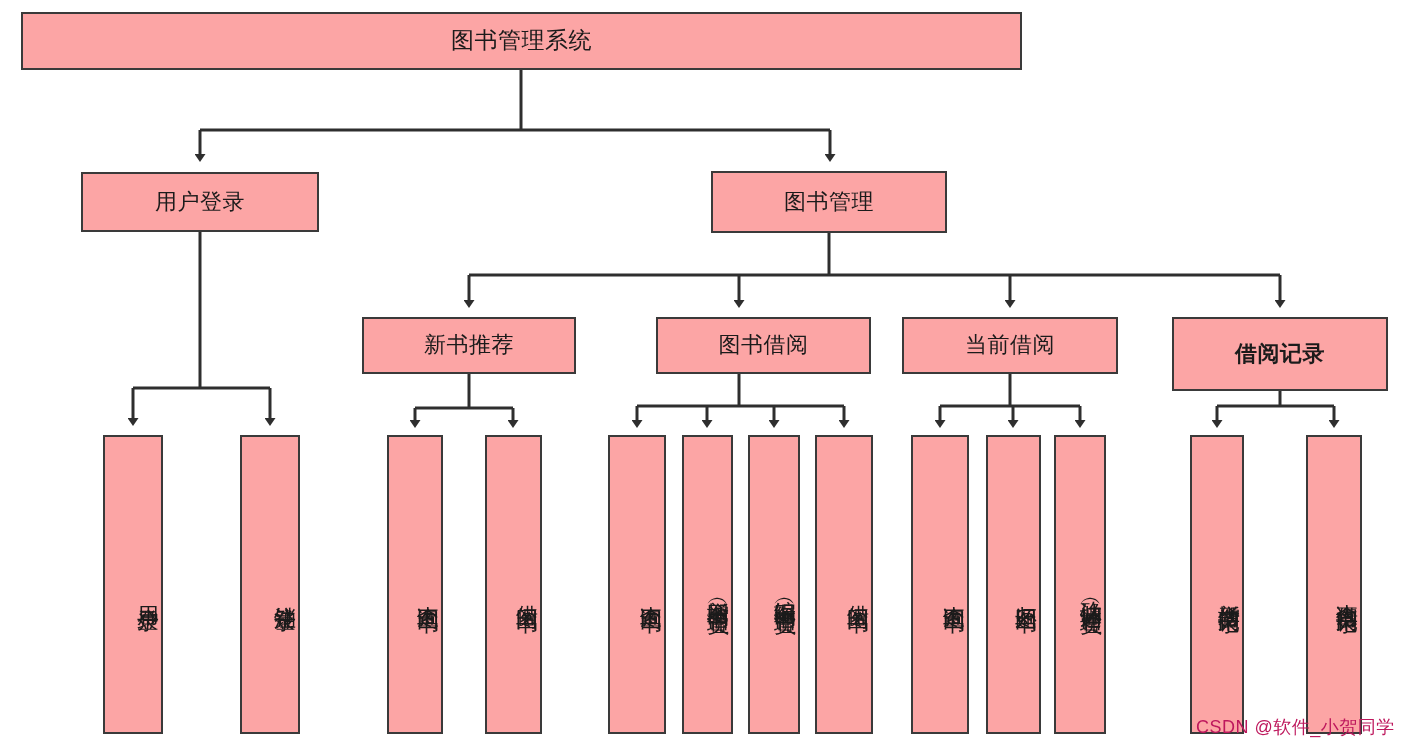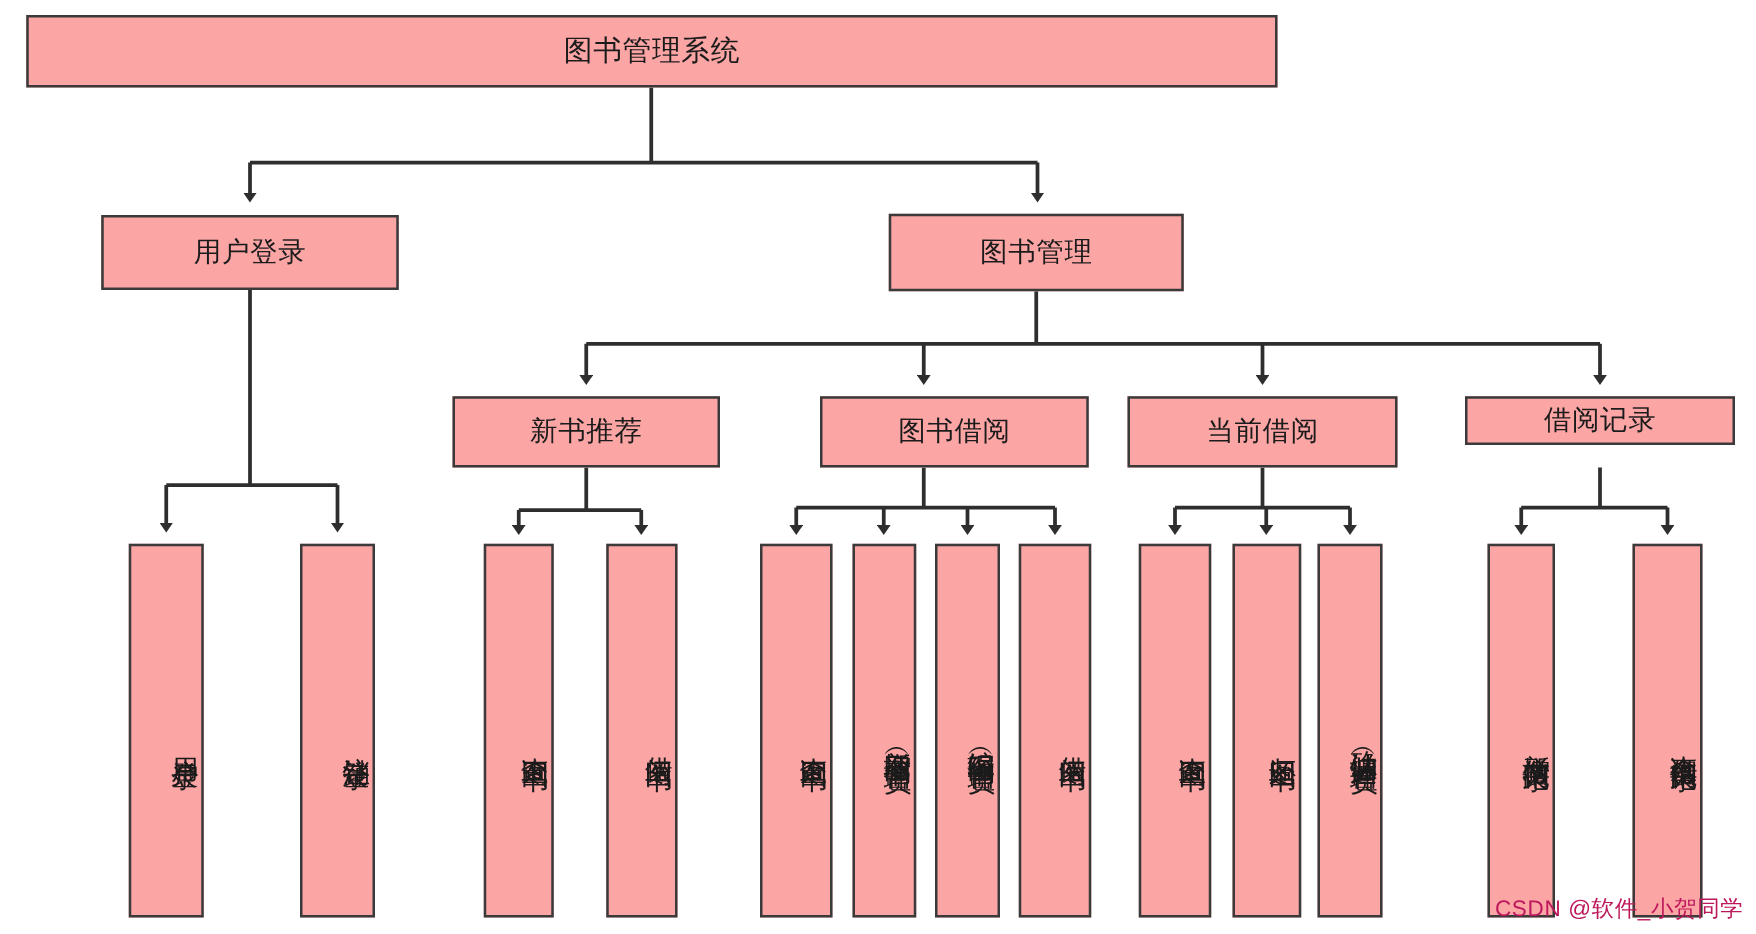--- a/index.html
+++ b/index.html
@@ -134,21 +134,21 @@
 
   <div class="node horiz" id="n-l3-0" style="left: 362px; top: 317px; width: 214px; height: 57px; justify-content: center;">
       <span>新书推荐</span>
     </div>
   <div class="node horiz" id="n-l3-1" style="left: 656px; top: 317px; width: 215px; height: 57px;">
       <span>图书借阅</span>
     </div>
   <div class="node horiz" id="n-l3-2" style="left: 902px; top: 317px; width: 216px; height: 57px;">
       <span>当前借阅</span>
     </div>
-  <div class="node horiz" id="n-l3-3" style="left: 1172px; top: 317px; width: 216px; height: 39px;">
+  <div class="node horiz" id="n-l3-3" style="left: 1172px; top: 317px; width: 216px; height: 74px; font-weight: bold;">
       <span>借阅记录</span>
     </div>
 
   <div class="node vert" id="n-lf-0" style="left: 103px; top: 435px; width: 60px; height: 299px;">
       <span class="vtext">用户登录</span>
     </div>
   <div class="node vert" id="n-lf-1" style="left: 240px; top: 435px; width: 60px; height: 299px;">
       <span class="vtext">注销登录</span>
     </div>
   <div class="node vert" id="n-lf-2" style="left: 387px; top: 435px; width: 56px; height: 299px;">

